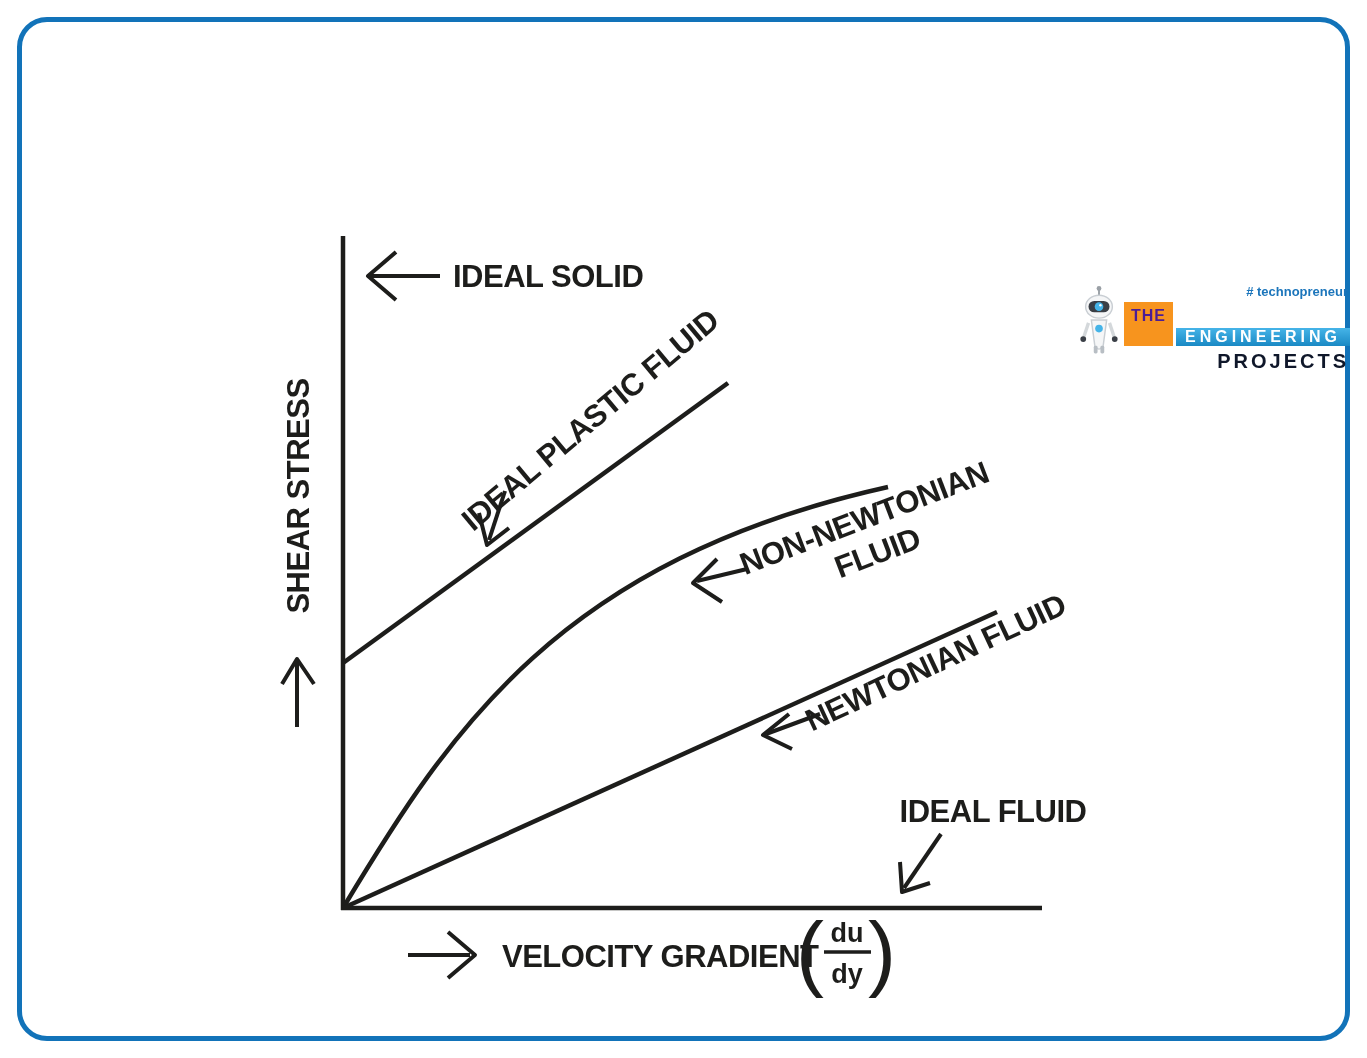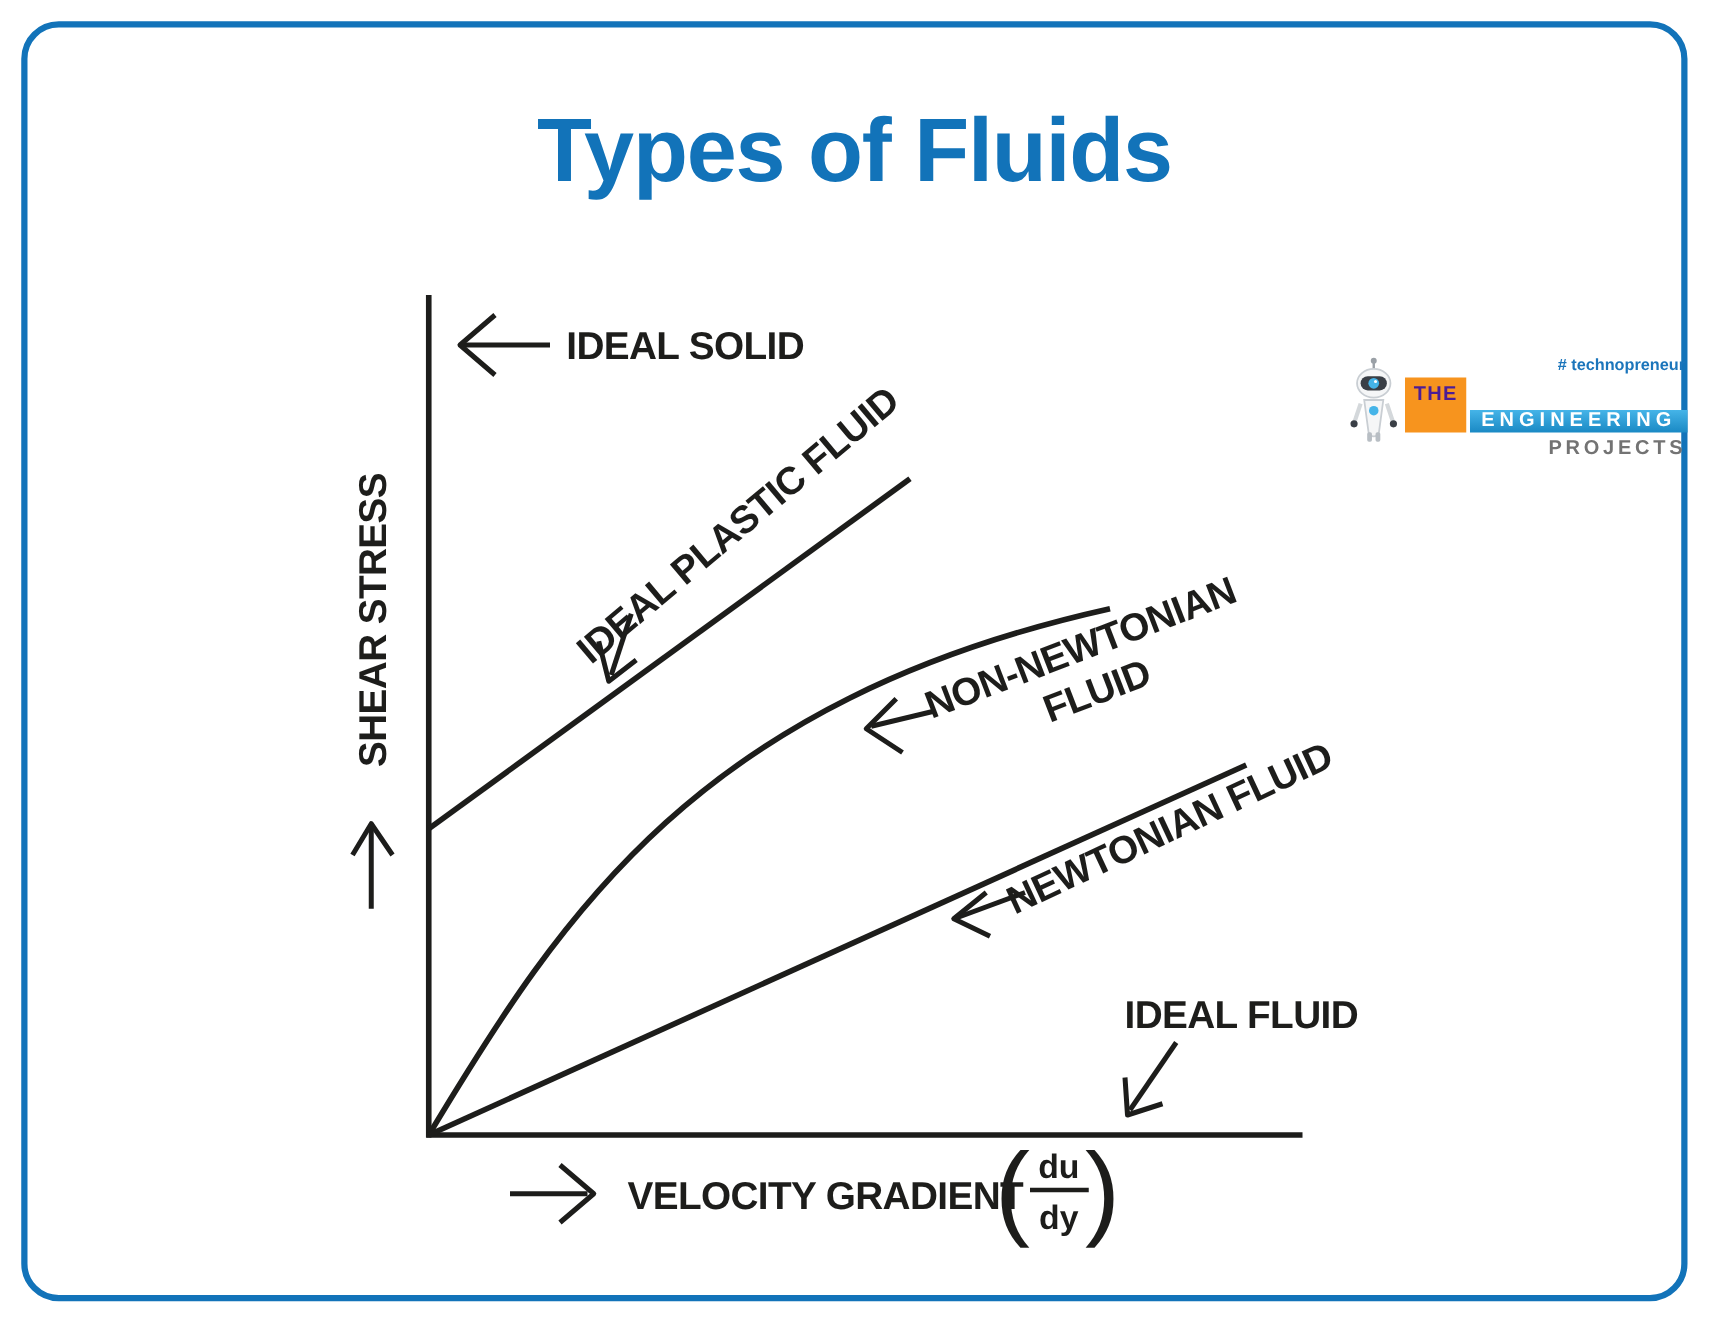--- a/index.html
+++ b/index.html
@@ -72,32 +72,31 @@
   }
   .logo-eng{
     background:linear-gradient(180deg,#45b4e8 0%,#1a89c4 100%);
     color:#ffffff;
     font-size:16px;font-weight:700;letter-spacing:4px;
     padding:0 9px;
     margin-left:3px;
     margin-top:26px;
   }
   .logo-projects{
-    color:#737373;font-size:16px;font-weight:700;letter-spacing:3px;
+    color:#0f172a;font-size:20px;font-weight:700;letter-spacing:3px;
     margin:4px 1px 0 0;
   }
 </style>
 </head>
 <body>
 
 <div class="canvas">
 
   <div class="frame"></div>
 
-  <h1 class="page-title">Types of Fluids</h1>
 
   <svg class="diagram" width="1367" height="1058" viewBox="0 0 1367 1058">
 
     <line class="stroke" x1="343" y1="236" x2="343" y2="910"></line>
     <line class="stroke" x1="341" y1="908" x2="1042" y2="908"></line>
 
     <line class="stroke" x1="343" y1="663" x2="728" y2="383"></line>
     <path class="stroke" d="M343,908 C450,730 560,560 888,487"></path>
     <line class="stroke" x1="343" y1="908" x2="997" y2="612"></line>
 

